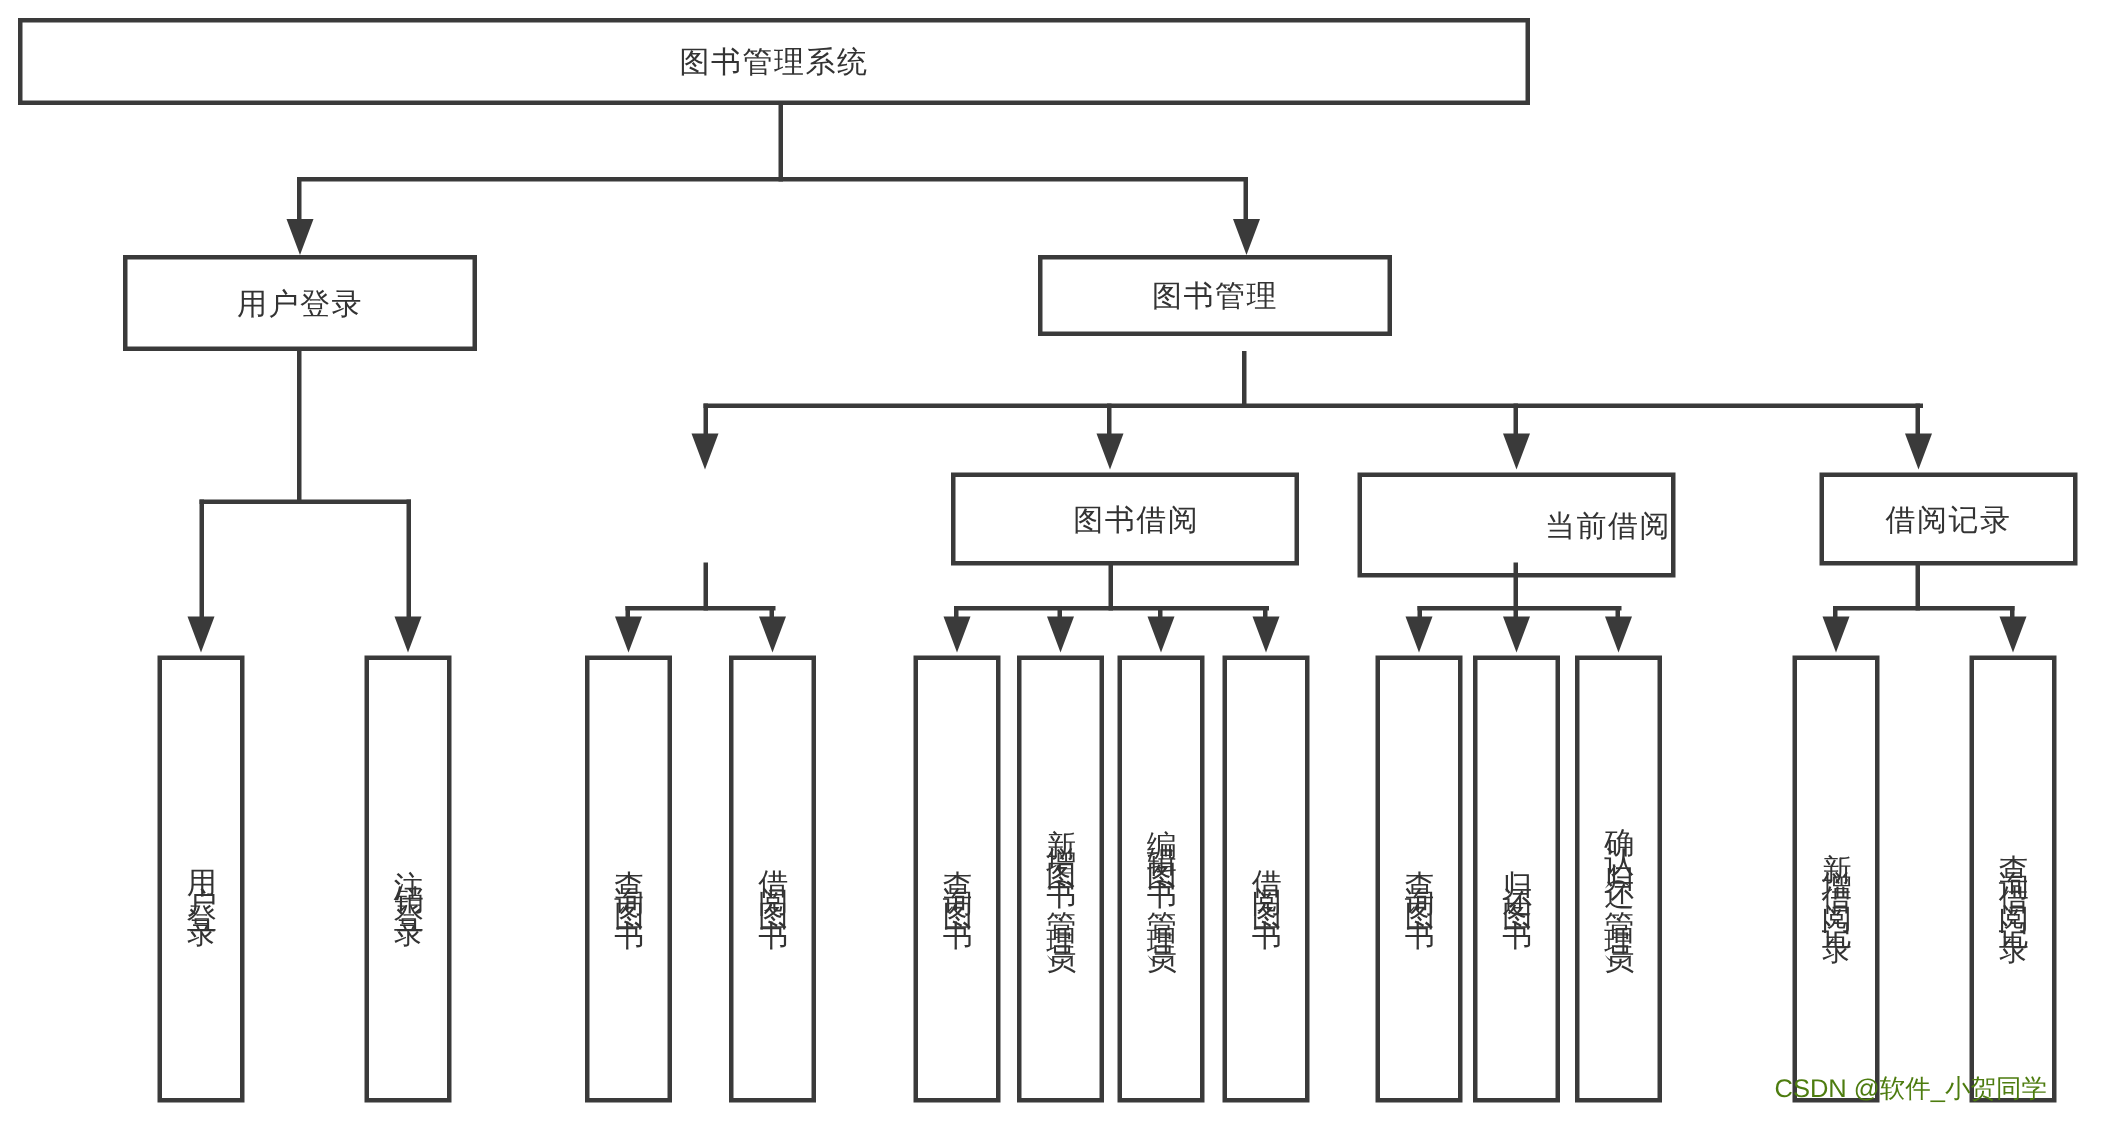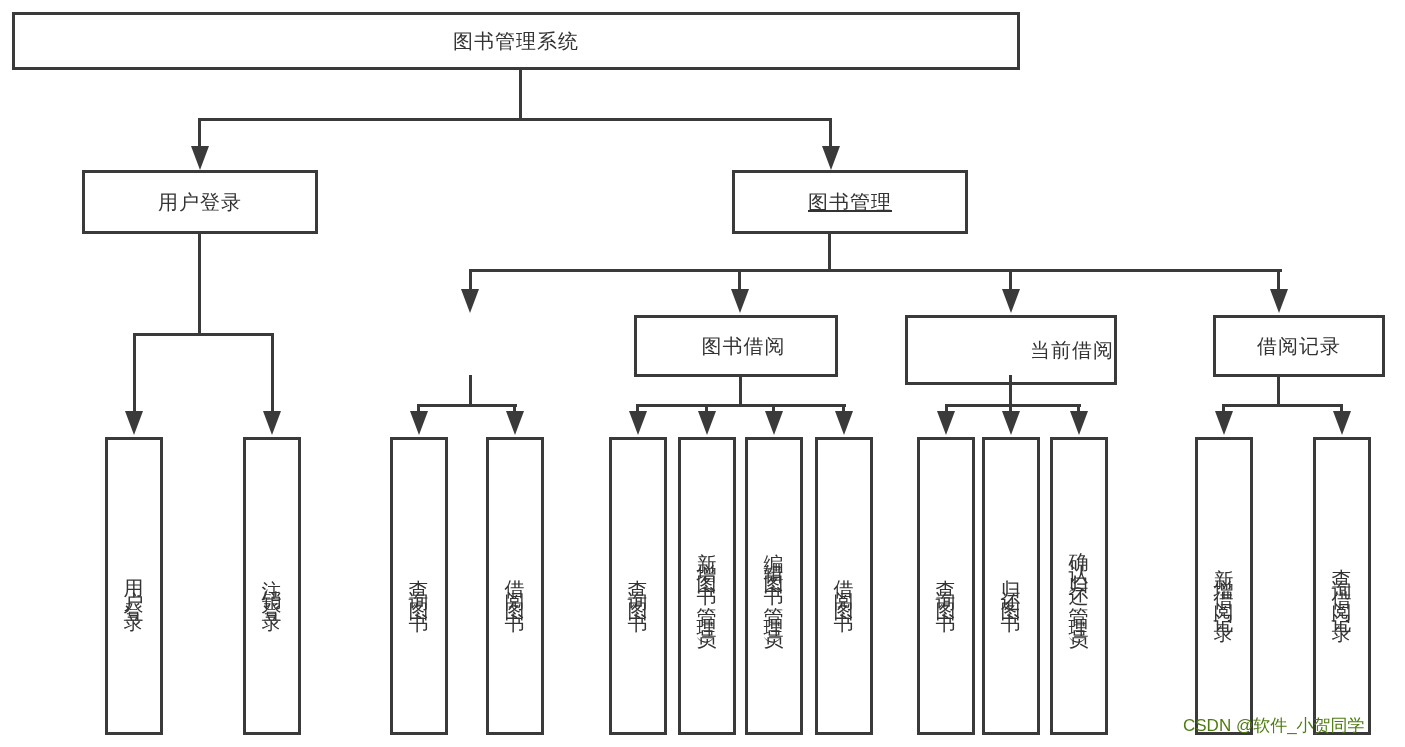--- a/index.html
+++ b/index.html
@@ -66,21 +66,21 @@
   <div class="vline" style="left:519px;top:69px;height:52px;"></div>
   <div class="hline" style="left:198px;top:118px;width:634px;"></div>
   <div class="vline" style="left:198px;top:118px;height:30px;"></div>
   <div class="arrow" style="left:191px;top:146px;"></div>
   <div class="vline" style="left:829px;top:118px;height:30px;"></div>
   <div class="arrow" style="left:822px;top:146px;"></div>
 
   <div class="box" style="left:82px;top:170px;width:236px;height:64px;">
     <span>用户登录</span>
   </div>
-  <div class="box" style="left:732px;top:170px;width:236px;height:64px;text-decoration:underline;">
+  <div class="box" style="left:692px;top:170px;width:236px;height:54px;">
     <span>图书管理</span>
   </div>
 
   <div class="vline" style="left:198px;top:234px;height:102px;"></div>
   <div class="hline" style="left:133px;top:333px;width:141px;"></div>
   <div class="vline" style="left:133px;top:333px;height:80px;"></div>
   <div class="arrow" style="left:125px;top:411px;"></div>
   <div class="vline" style="left:271px;top:333px;height:80px;"></div>
   <div class="arrow" style="left:263px;top:411px;"></div>
 
@@ -88,21 +88,21 @@
   <div class="hline" style="left:469px;top:269px;width:813px;"></div>
   <div class="vline" style="left:469px;top:269px;height:22px;"></div>
   <div class="arrow" style="left:461px;top:289px;"></div>
   <div class="vline" style="left:738px;top:269px;height:22px;"></div>
   <div class="arrow" style="left:731px;top:289px;"></div>
   <div class="vline" style="left:1009px;top:269px;height:22px;"></div>
   <div class="arrow" style="left:1002px;top:289px;"></div>
   <div class="vline" style="left:1277px;top:269px;height:22px;"></div>
   <div class="arrow" style="left:1270px;top:289px;"></div>
 
-  <div class="box" style="left:634px;top:315px;width:204px;height:62px;padding-left:15px;">
+  <div class="box" style="left:634px;top:315px;width:232px;height:62px;padding-left:15px;">
     <span>图书借阅</span>
   </div>
   <div class="box" style="left:905px;top:315px;width:212px;height:70px;justify-content:flex-end;">
     <span>当前借阅</span>
   </div>
   <div class="box" style="left:1213px;top:315px;width:172px;height:62px;">
     <span>借阅记录</span>
   </div>
 
   <div class="vline" style="left:469px;top:375px;height:32px;"></div>

